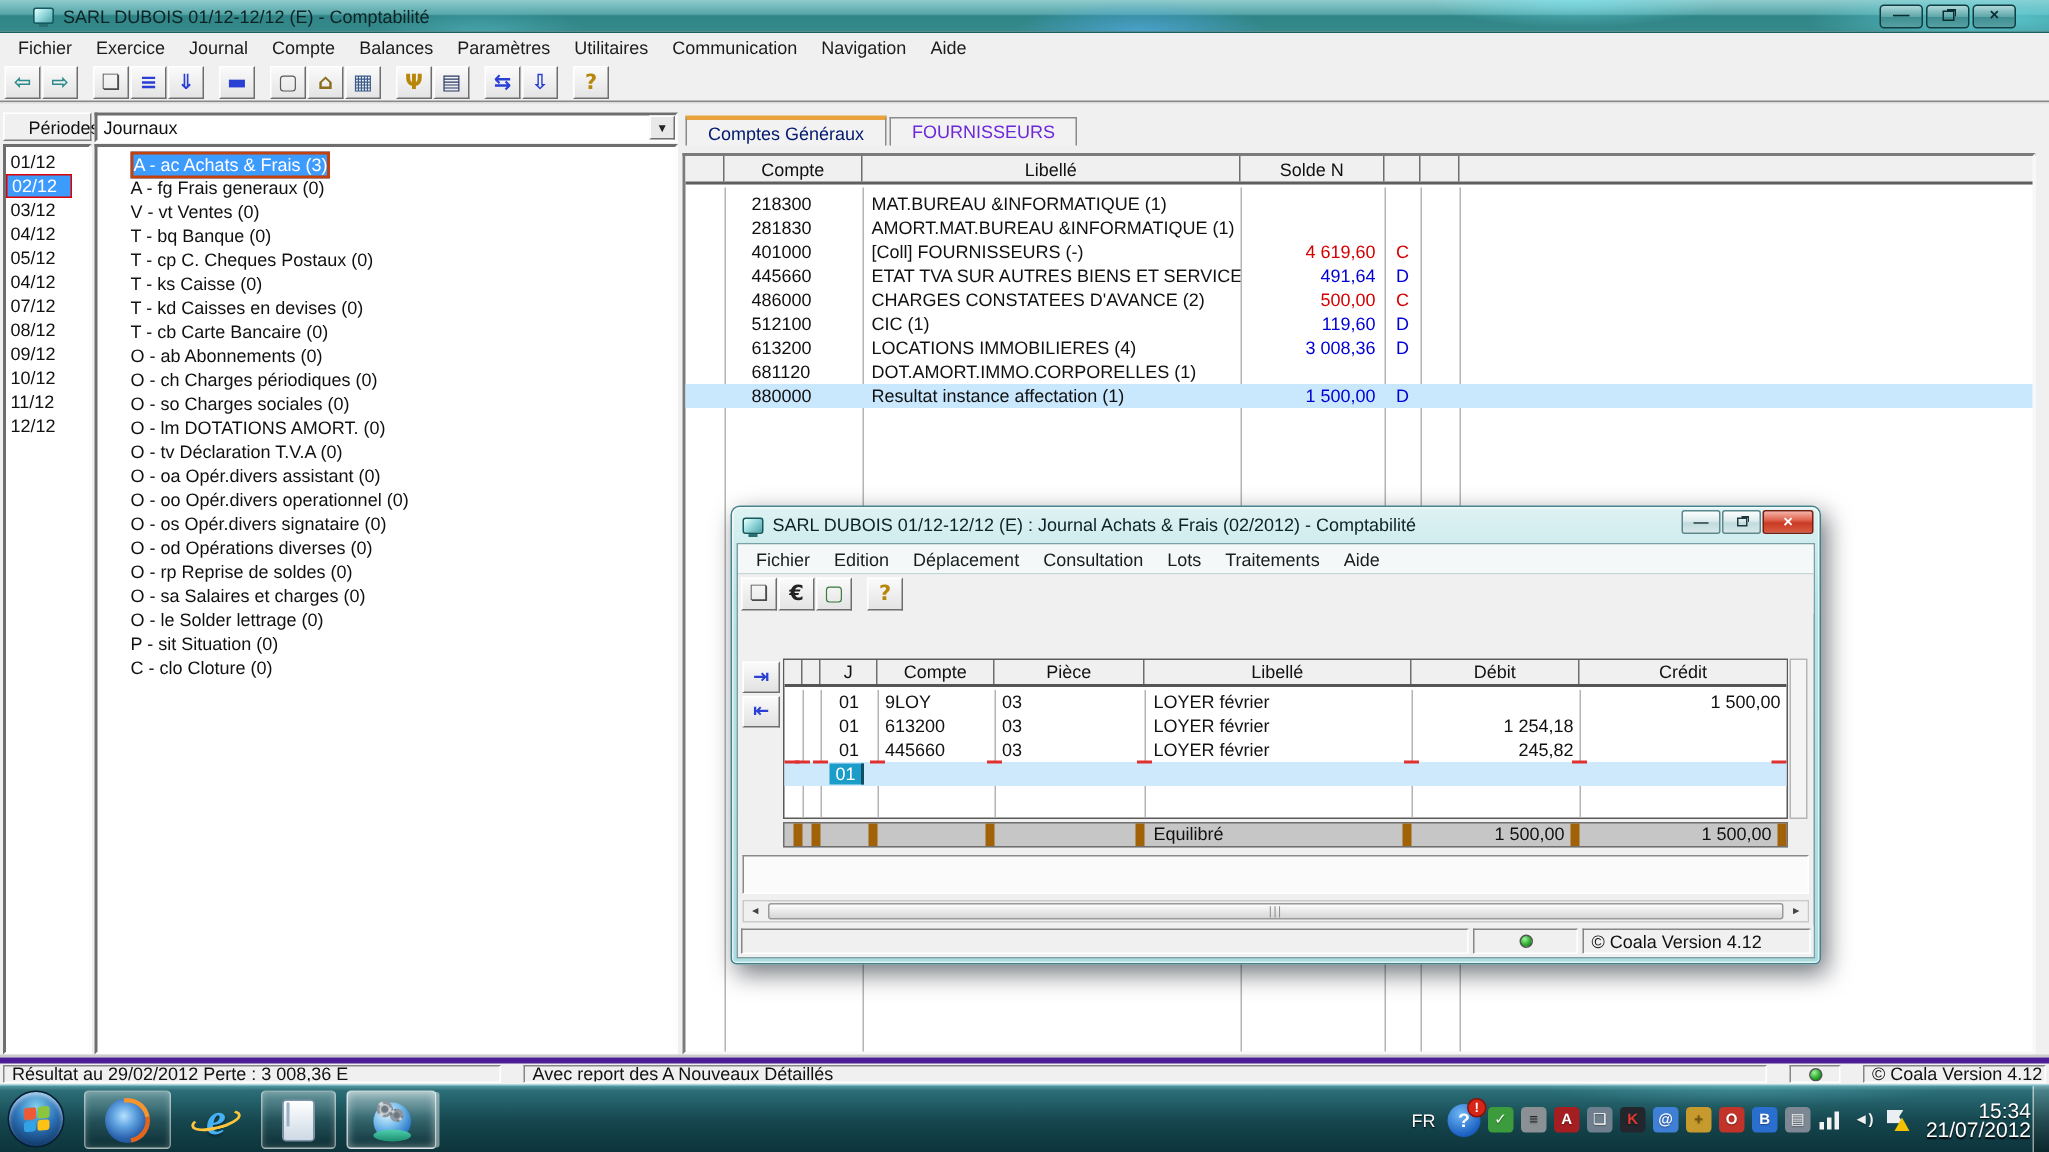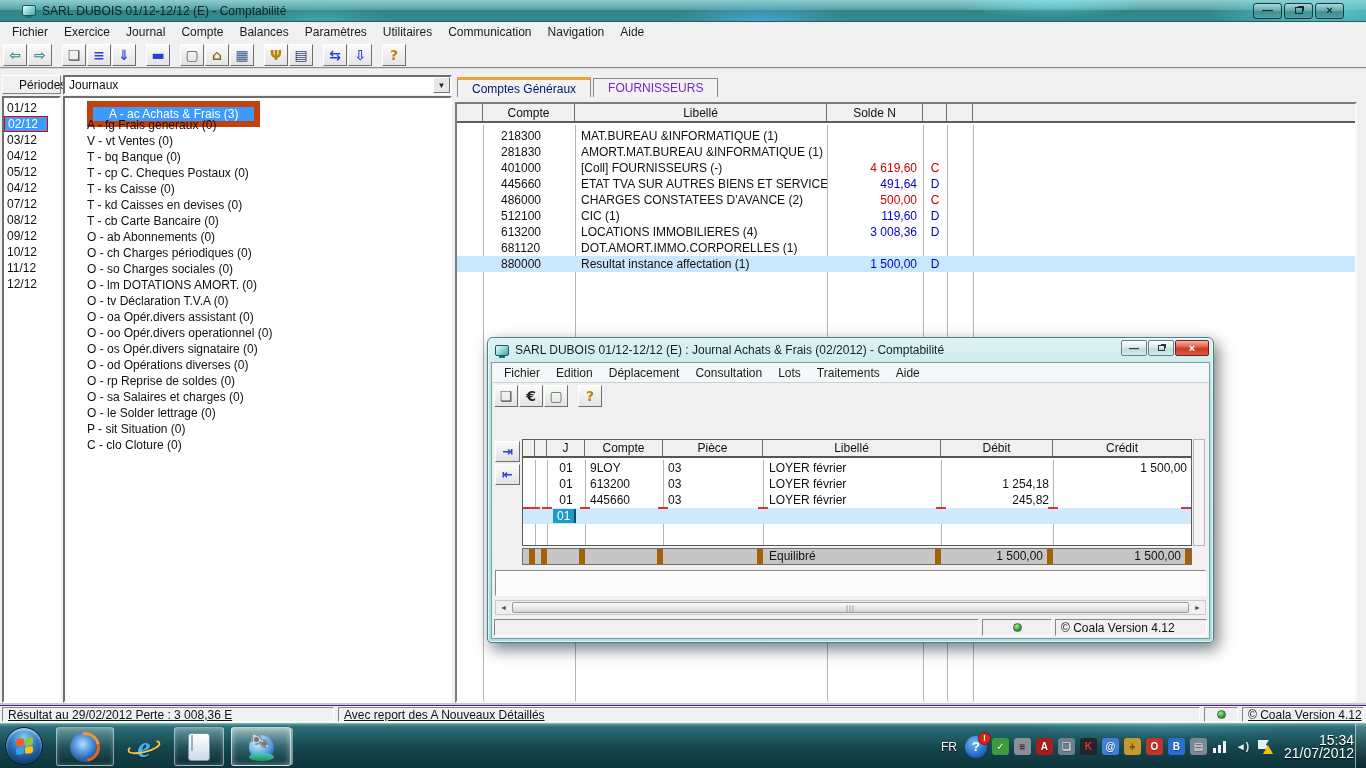--- a/index.html
+++ b/index.html
@@ -50,21 +50,21 @@
   
   .journals-combo{position:absolute;left:63px;top:4px;width:389px;height:20px;background:#fff;
     border:2px solid;border-color:#6e6e6e #fdfdfd #fdfdfd #6e6e6e;display:flex;align-items:center;}
   .combo-value{flex:1;padding-left:4px;}
   .combo-btn{width:17px;height:100%;border:1px solid;border-color:#fff #707070 #707070 #fff;background:#e8e8e8;
     display:flex;align-items:center;justify-content:center;font-size:8px;color:#222;}
   .journals-list{position:absolute;left:63px;top:25px;width:389px;bottom:2px;background:#fff;
     border:2px solid;border-color:#6e6e6e #fdfdfd #fdfdfd #6e6e6e;padding-top:3px;}
   .journal-item{height:16px;line-height:16px;padding-left:22px;white-space:nowrap;}
   .journal-item .jlabel{display:inline-block;}
-  .journal-item.selected .jlabel{background:#3d9bfd;color:#fff;border:6px solid #c2410c;padding:0 16px;line-height:14px;}
+  .journal-item.selected .jlabel{background:#3d9bfd;color:#fff;border:2px solid #c2410c;padding:0 0;line-height:14px;}
 
   
   .acc-tabs{position:absolute;left:457px;top:6px;height:20px;display:flex;align-items:flex-end;}
   .tab{height:19px;padding:0 14px;display:flex;align-items:center;border:1px solid #8a8a8a;border-bottom:none;
     background:#f2f2f2;color:#6d28d9;margin-right:2px;}
   .tab.active{color:#00186e;border-top:3px solid #e8a33d;height:20px;}
   .acc-table{position:absolute;left:455px;top:31px;right:9px;bottom:2px;background:#fff;
     border:2px solid;border-color:#7b7b7b #f8f8f8 #f8f8f8 #7b7b7b;}
   .acc-head{height:19px;background:#f0f0f0;border-bottom:2px solid #5f5f5f;display:grid;
     grid-template-columns:26px 92px 252px 96px 24px 26px 1fr;}
@@ -78,22 +78,22 @@
   .acc-row{height:16px;display:grid;grid-template-columns:26px 92px 252px 96px 24px 26px 1fr;line-height:16px;}
   .acc-row.selected{background:#c9e7fd;}
   .acc-row .compte{padding-left:18px;}
   .acc-row .libelle{padding-left:6px;white-space:nowrap;overflow:hidden;}
   .acc-row .solde{text-align:right;padding-right:6px;}
   .acc-row .cd{text-align:center;}
   .credit{color:#d40000;}
   .debit{color:#0000d4;}
 
   
-  .statusbar{position:absolute;left:0;right:0;bottom:0;height:18px;background:#f0f0f0;display:flex;gap:4px;
-    padding:1px 2px;border-top:1px solid #4c1d95;box-shadow:0 -2px 0 #c9c9c9;text-decoration:underline;}
+  .statusbar{position:absolute;left:0;right:0;bottom:0;height:18px;background:#f0f0f0;display:flex;gap:15px;
+    padding:1px 2px;border-top:4px solid #4c1d95;box-shadow:0 -2px 0 #c9c9c9;}
   .seg{border:1px solid;border-color:#868686 #ffffff #ffffff #868686;display:flex;align-items:center;
     padding:0 5px;white-space:nowrap;overflow:hidden;}
   .seg-left{width:332px;}
   .seg-center{flex:1;}
   .seg-dot{width:34px;justify-content:center;}
   .seg-ver{width:122px;}
   .green-dot{width:9px;height:9px;border-radius:50%;background:radial-gradient(circle at 35% 30%,#9cf59c 0%,#2fae2f 55%,#0a6e0a 100%);border:1px solid #555;}
 
   
   #jw{position:absolute;left:487px;top:337px;width:727px;height:306px;z-index:20;

